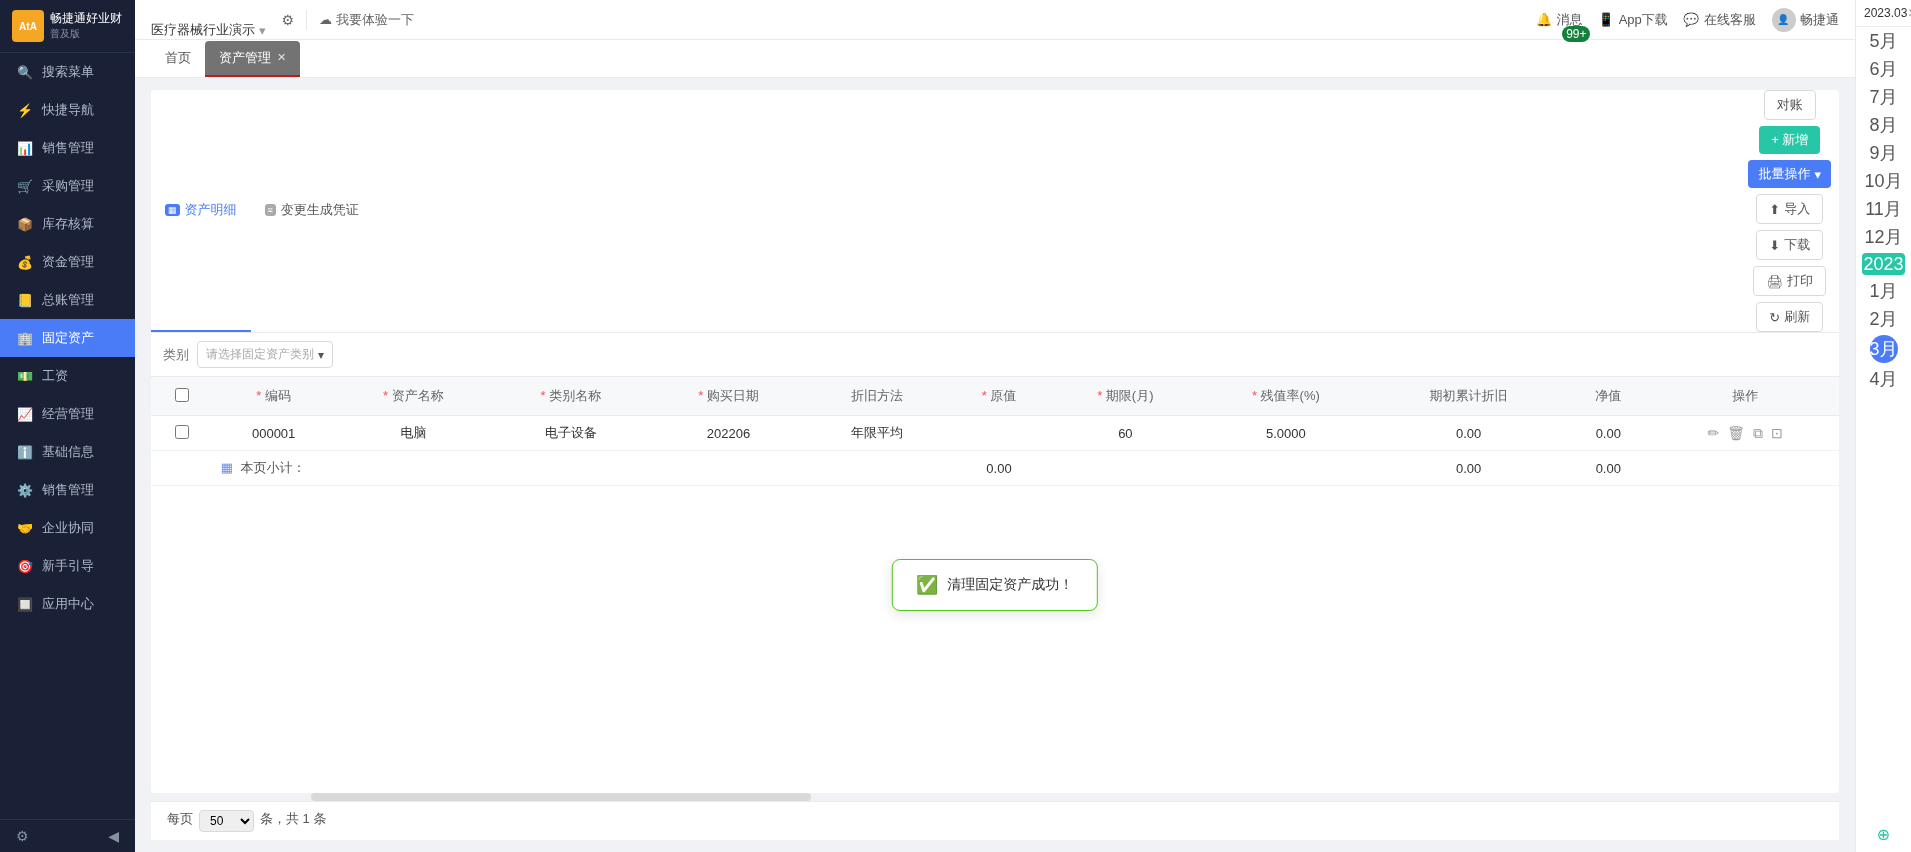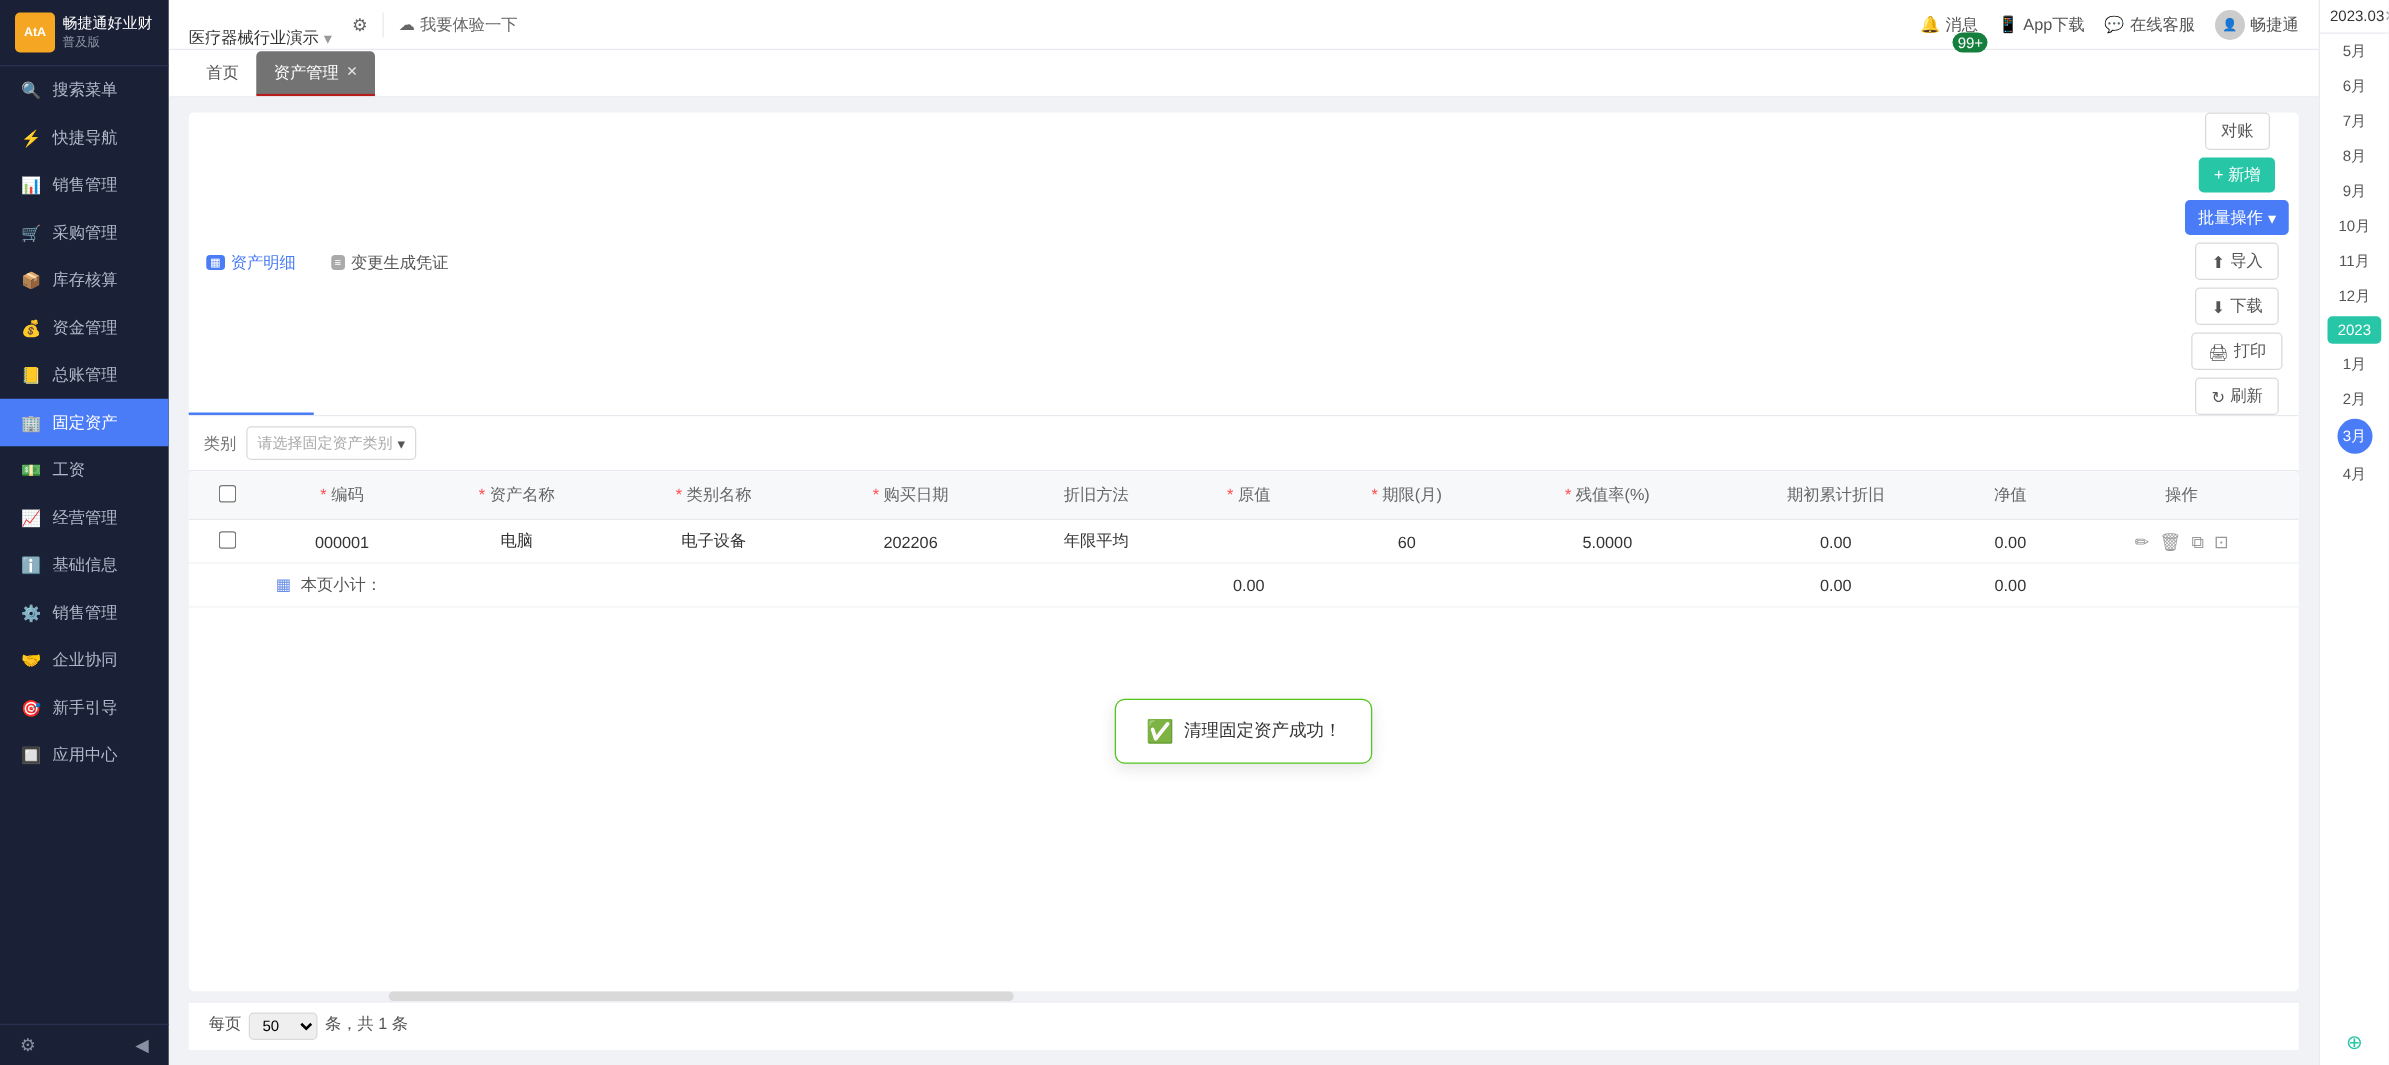--- a/index.html
+++ b/index.html
@@ -71,21 +71,21 @@
     .pagination { display: flex; gap: 6px; padding: 8px 16px; background: white; border-top: 1px solid #e8eaf0; font-size: 13px; color: #555; }
     .page-size-select { border: 1px solid #d9d9d9; border-radius: 4px; padding: 2px 6px; font-size: 12px; }
 
     
     .right-panel-wide { width: 56px; background: white; border-left: 1px solid #e8eaf0; flex-shrink: 0; display: flex; flex-direction: column; overflow: hidden; }
     .rp-top { display: flex; align-items: center; justify-content: space-between; padding: 6px 8px; border-bottom: 1px solid #e8eaf0; }
     .rp-year-title { font-size: 12px; color: #333; font-weight: 500; }
     .rp-icons { display: flex; gap: 4px; }
     .rp-icon { color: #999; cursor: pointer; font-size: 12px; }
     .rp-months { flex: 1; overflow-y: auto; }
-    .rp-month { height: 28px; display: flex; align-items: center; justify-content: center; font-size: 12px; color: #555; cursor: pointer; text-align: right; }
+    .rp-month { height: 28px; display: flex; align-items: center; justify-content: center; font-size: 18px; color: #555; cursor: pointer; text-align: right; }
     .rp-month.active-month { background: #4a7cf7; color: white; border-radius: 50%; margin: 2px auto; width: 28px; height: 28px; }
     .rp-month.year-tag { background: #26c6a6; color: white; border-radius: 4px; margin: 2px 6px; width: calc(100% - 12px); height: 22px; }
     .rp-bottom-icon { padding: 8px; display: flex; justify-content: center; color: #26c6a6; cursor: pointer; font-size: 16px; }
 
     .scrollbar-area { height: 8px; background: #f0f2f5; }
     .scrollbar-thumb { height: 8px; width: 500px; background: #d9d9d9; border-radius: 4px; margin-left: 160px; }
 
     .subtabs-row { display: flex; background: white; border-bottom: 1px solid #e8eaf0; }
     .sub-tab-item { padding: 8px 14px; font-size: 13px; color: #555; cursor: pointer; border-bottom: 2px solid transparent; display: flex; align-items: center; gap: 5px; }
     .sub-tab-item.active { color: #4a7cf7; border-bottom: 2px solid #4a7cf7; }

